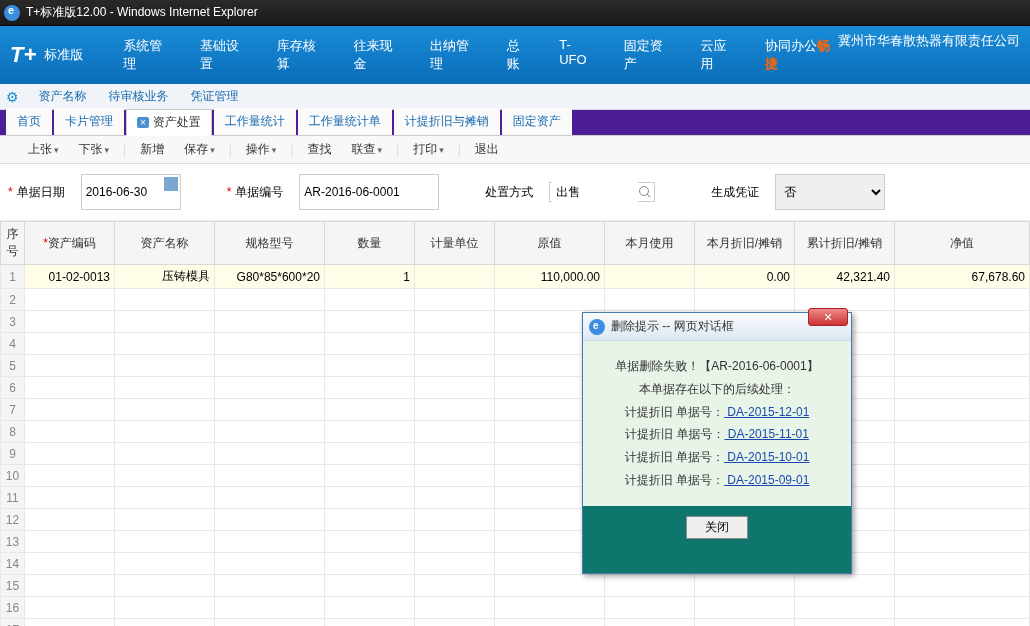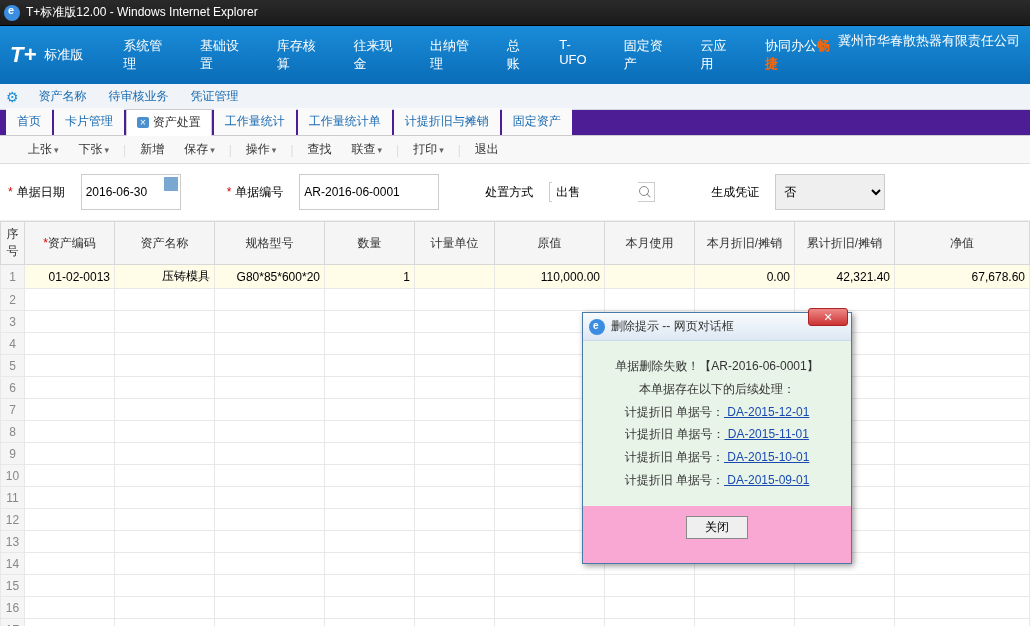--- a/index.html
+++ b/index.html
@@ -52,21 +52,21 @@
 
 .dialog-overlay { position: absolute; left: 582px; top: 312px; width: 270px; }
 .dialog { background: #fff; border: 1px solid #4a7aaa; box-shadow: 2px 2px 6px rgba(0,0,0,0.4); }
 .dialog-titlebar { background: linear-gradient(#f9fbfd, #dde8f3); border-bottom: 1px solid #cadaea; height: 28px; display: flex; align-items: center; padding: 0 6px; }
 .dialog-titlebar .ie { width: 16px; height: 16px; background: #3a8de0; border-radius: 50%; margin-right: 6px; position: relative; }
 .dialog-titlebar .ie::after { content: "e"; color: #fff; font-size: 10px; font-weight: bold; position: absolute; left: 4px; top: 1px; }
 .dialog-titlebar .title { flex: 1; color: #333; }
 .dialog-close { background: linear-gradient(#e88, #c33); color: #fff; border: 1px solid #a22; border-radius: 3px; width: 40px; height: 18px; text-align: center; line-height: 16px; cursor: pointer; position: absolute; right: 4px; top: -4px; font-size: 11px; }
 .dialog-body { background: #e8f4e8; padding: 14px 12px; color: #333; line-height: 1.9; text-align: center; }
 .dialog-body a { color: #1a4ab0; text-decoration: underline; }
-.dialog-footer { background: #f9a8d4; text-align: center; padding: 10px 0 24px; }
+.dialog-footer { background: #0f766e; text-align: center; padding: 10px 0 34px; }
 .dialog-footer button { padding: 2px 18px; border: 1px solid #888; background: #efefef; cursor: pointer; font-size: 12px; }
 </style>
 </head>
 <body>
 
 <div class="titlebar">
   <span class="ie-icon"></span>
   <span>T+标准版12.00 - Windows Internet Explorer</span>
 </div>
 

